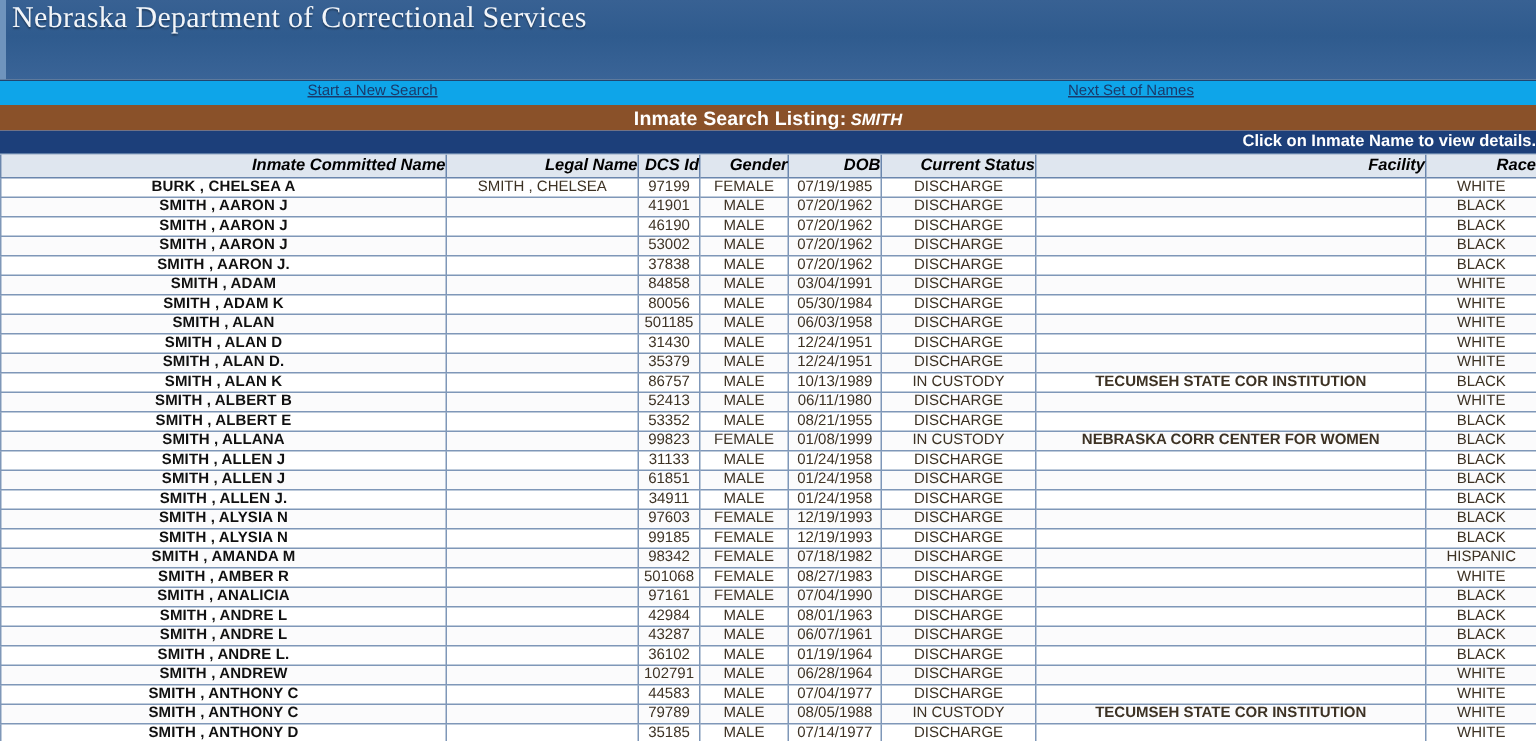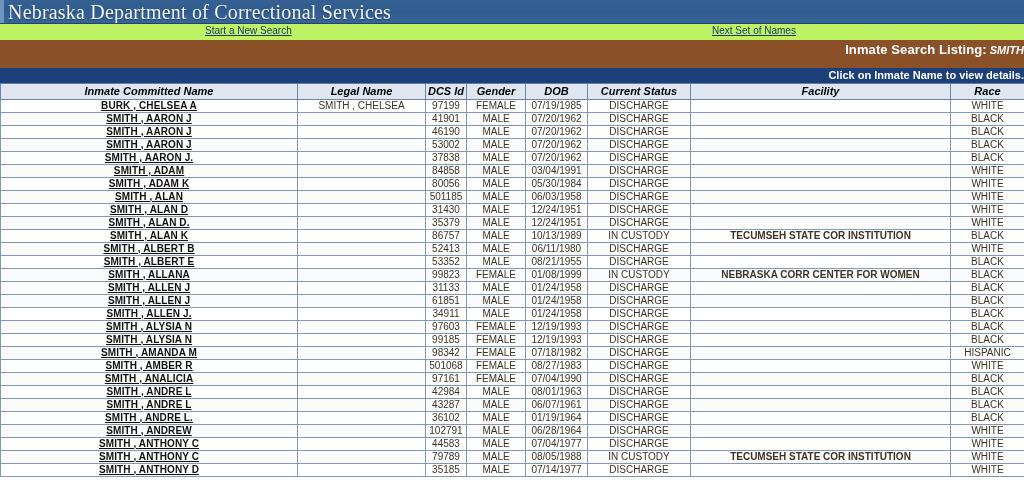--- a/index.html
+++ b/index.html
@@ -14,21 +14,21 @@
     position: relative;
     width: 1024px;
     height: 494px;
     overflow: hidden;
     background: #ffffff;
   }
 
   
   .agency-banner {
     position: relative;
-    height: 24px;
+    height: 54px;
     background: linear-gradient(180deg, #386193 0%, #2f5b8e 45%, #3a6497 100%);
     border-bottom: 1px solid #20456f;
     overflow: hidden;
   }
   .agency-banner::before {
     content: "";
     position: absolute;
     left: 0; top: 0; bottom: 0;
     width: 4px;
     background: #6f94bd;
@@ -43,41 +43,41 @@
     color: #f2f5f9;
     letter-spacing: 0.2px;
     white-space: nowrap;
     text-shadow: 0 1px 1px rgba(0,0,0,.35);
   }
 
   
   .nav-strip {
     position: relative;
     height: 16px;
-    background: #bef264;
+    background: #0ea5e9;
   }
   .nav-link {
     position: absolute;
     top: 1px;
     font-size: 10px;
     color: #1a3a6b;
     text-decoration: underline;
     white-space: nowrap;
     cursor: pointer;
   }
   .nav-link.new-search { left: 205px; }
   .nav-link.next-set   { left: 712px; }
 
   
   .title-bar {
     position: relative;
-    height: 28px;
+    height: 17px;
     background: #8a5129;
     color: #ffffff;
-    text-align: right;
+    text-align: center;
     line-height: 17px;
     overflow: hidden;
   }
   .title-bar .t-main {
     font-size: 13px;
     font-weight: bold;
     letter-spacing: .1px;
   }
   .title-bar .t-term {
     font-size: 11px;
@@ -125,21 +125,21 @@
 
   table.listing thead th {
     height: 15px;
     background: #dfe6ef;
     border: 1px solid #6a86ad;
     border-top: none;
     font-size: 11px;
     font-weight: bold;
     font-style: italic;
     color: #000000;
-    text-align: center;
+    text-align: right;
     padding: 0;
     font-family: "Liberation Sans", sans-serif;
   }
 
   table.listing tbody td {
     height: 13px;
     border: 1px solid #7f97b8;
     padding: 0 3px;
     text-align: center;
     color: #3d3224;
@@ -150,21 +150,20 @@
     line-height: 12px;
   }
   table.listing tbody tr:nth-child(even) td { background: #fbfbfc; }
 
   td.cell-name {
     text-align: center;
   }
   td.cell-name .inmate-link {
     color: #101010;
     font-weight: bold;
-    text-decoration: underline;
     cursor: pointer;
     font-size: 10px;
     letter-spacing: .1px;
   }
   td.cell-legal { color: #4a3d2c; }
   td.cell-dcs, td.cell-gender, td.cell-dob,
   td.cell-status, td.cell-fac, td.cell-race { color: #473a28; }
   td.cell-fac { font-weight: bold; font-size: 9.5px; }
   td.cell-status { font-size: 9.5px; }
 </style>

